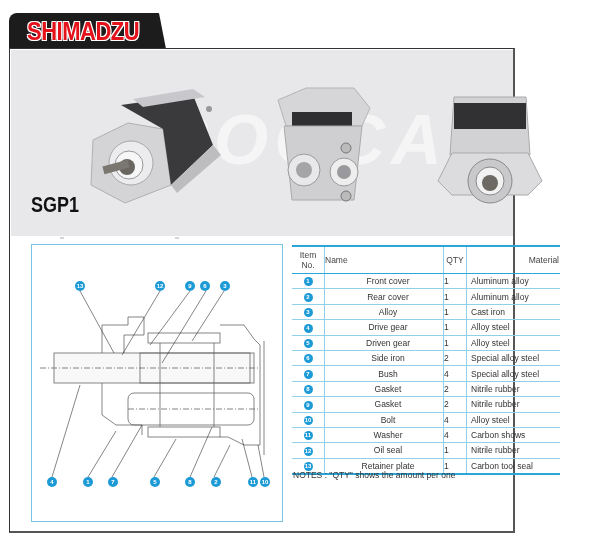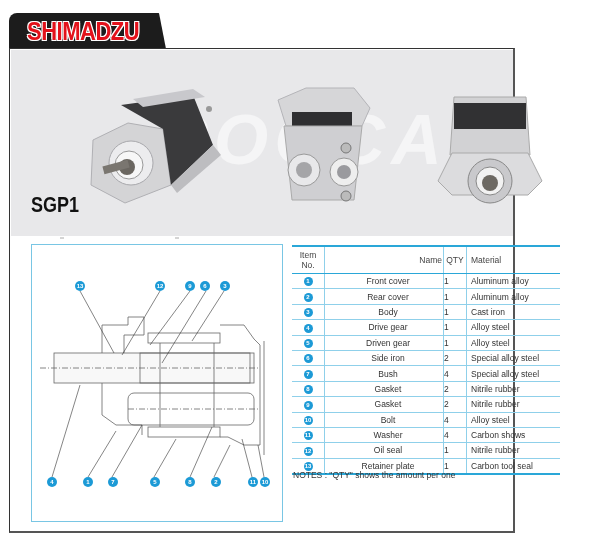--- a/index.html
+++ b/index.html
@@ -44,22 +44,22 @@
     font-family: Liberation Sans, sans-serif; font-size: 8.5px; color: #333;
   }
   .parts-table th { font-weight: normal; color: #444; height: 24px; border-top: 2px solid #2aa7d8; border-bottom: 1px solid #2aa7d8; line-height: 10px; }
   .parts-table td { height: 14.4px; border-bottom: 1px solid #8fd0ea; padding: 0; line-height: 14px; }
   .parts-table tr:last-child td { border-bottom: 2px solid #2aa7d8; }
   .parts-table td + td, .parts-table th + th { border-left: 1px solid #8fd0ea; }
   .col-no { width: 30px; text-align: center; }
   .col-name { width: 110px; padding-left: 8px !important; text-align: center; }
   .col-qty { width: 20px; }
   .col-mat { padding-left: 4px !important; }
-  .parts-table th.col-name { text-align: right; padding-left: 0 !important; }
-  .parts-table th.col-mat { text-align: left; }
+  .parts-table th.col-name { text-align: left; padding-left: 0 !important; }
+  .parts-table th.col-mat { text-align: right; }
   .num-badge {
     display: inline-block; width: 9px; height: 9px; border-radius: 50%; background: #1c9ad6; color: #fff;
     font-size: 6px; font-weight: bold; line-height: 9px; text-align: center; vertical-align: middle;
   }
   .notes { position: absolute; left: 293px; top: 470px; font-size: 8.5px; color: #333; }
 
   .callout { position: absolute; width: 10px; height: 10px; border-radius: 50%; background: #1c9ad6; color: #fff; font-size: 6px; font-weight: bold; line-height: 10px; text-align: center; }
 </style>
 </head>
 <body>
@@ -188,21 +188,21 @@
         <td class="col-mat">Aluminum alloy</td>
       </tr>
     <tr>
         <td class="col-no"><span class="num-badge">2</span></td>
         <td class="col-name">Rear cover</td>
         <td class="col-qty">1</td>
         <td class="col-mat">Aluminum alloy</td>
       </tr>
     <tr>
         <td class="col-no"><span class="num-badge">3</span></td>
-        <td class="col-name">Body</td>
+        <td class="col-name">Alloy</td>
         <td class="col-qty">1</td>
         <td class="col-mat">Cast iron</td>
       </tr>
     <tr>
         <td class="col-no"><span class="num-badge">4</span></td>
         <td class="col-name">Drive gear</td>
         <td class="col-qty">1</td>
         <td class="col-mat">Alloy steel</td>
       </tr>
     <tr>

